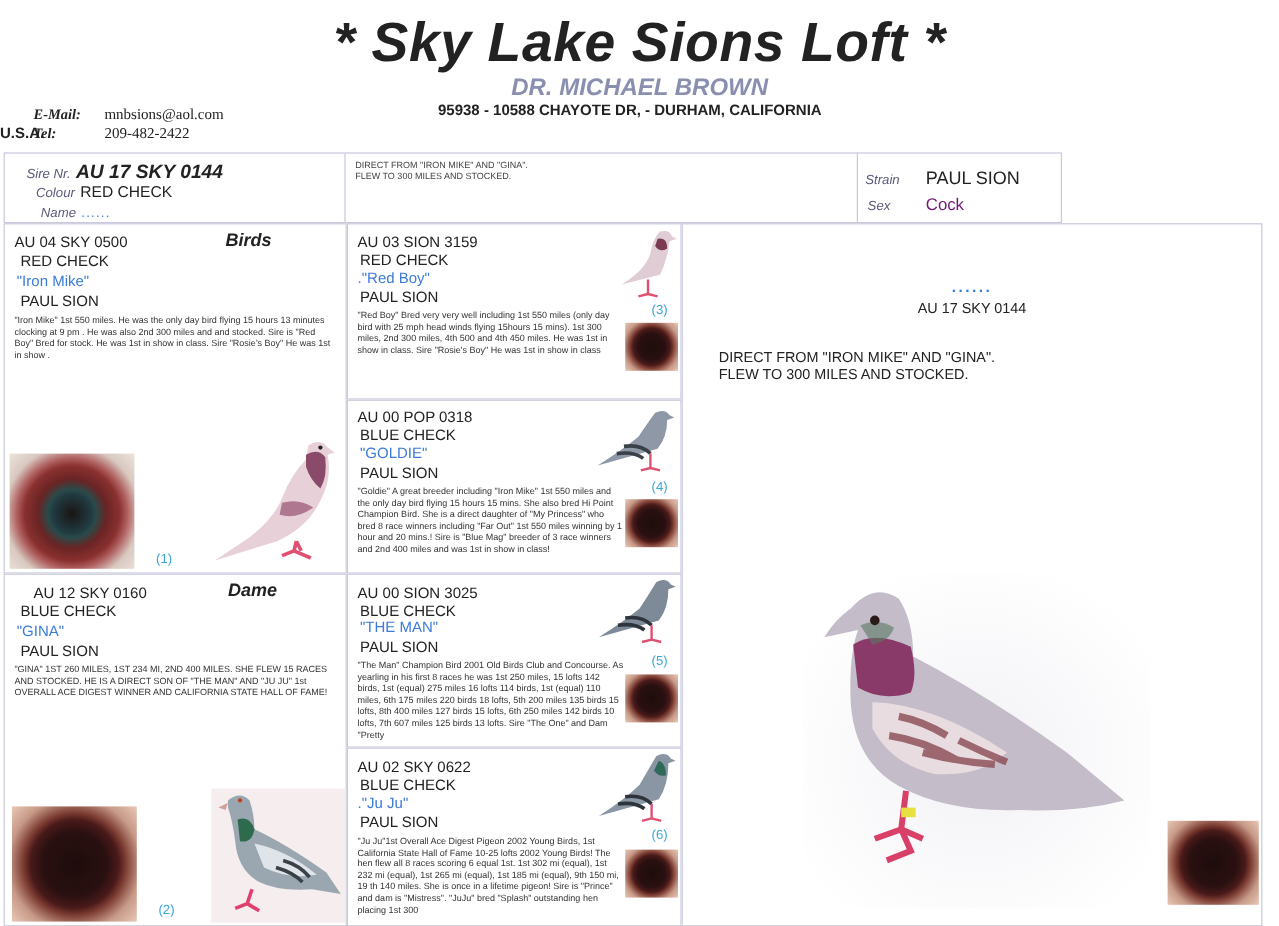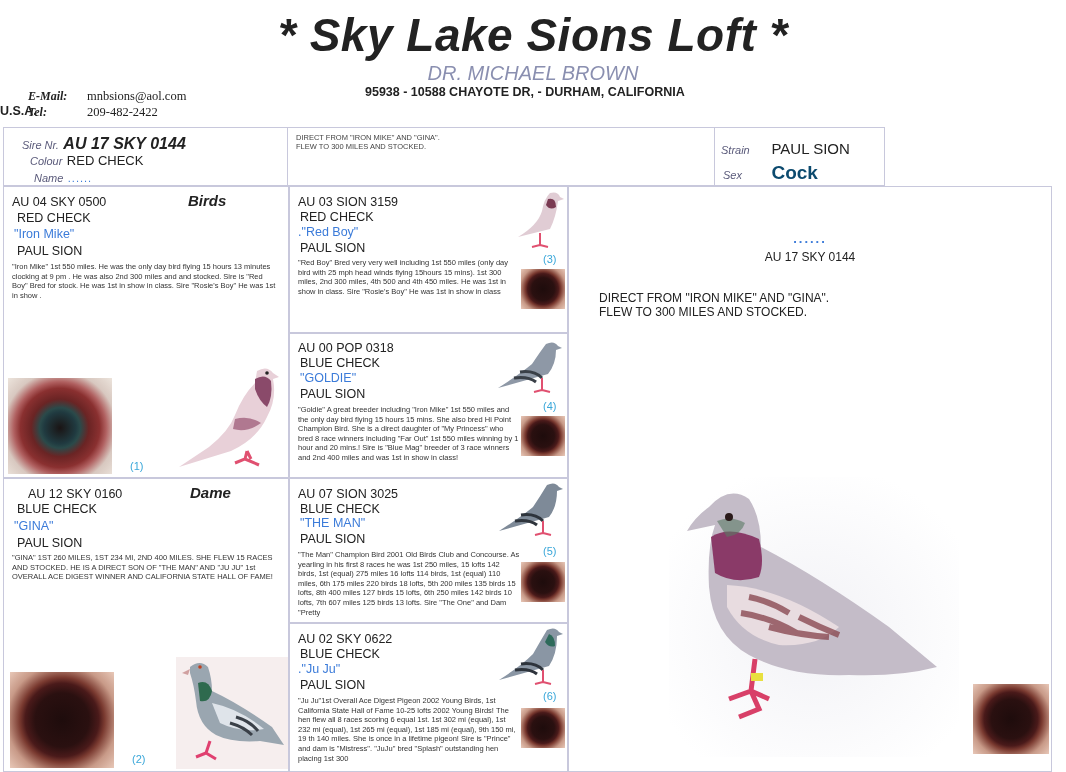--- a/index.html
+++ b/index.html
@@ -1,19 +1,19 @@
 <!DOCTYPE html>
 <html><head>
 <meta charset="utf-8">
 <style>
   html, body { margin:0; padding:0; background:#ffffff; }
   body { width:1066px; height:772px; position:relative; overflow:hidden; font-family:"Liberation Sans", sans-serif; color:#222; }
   .abs { position:absolute; }
   .title { left:0; width:1066px; top:8px; text-align:center; font-size:46px; font-weight:bold; font-style:italic; color:#222; letter-spacing:0.5px; }
-  .owner { left:0; width:1066px; top:62px; text-align:center; font-size:20px; font-weight:normal; font-style:italic; color:#8a8fb0; }
+  .owner { left:0; width:1066px; top:62px; text-align:center; font-size:20px; font-weight:bold; font-style:italic; color:#8a8fb0; }
   .address { left:365px; top:85px; font-size:12.5px; font-weight:bold; color:#222; }
   .usa { left:0; width:1066px; top:104px; text-align:left; font-size:12.5px; font-weight:bold; color:#222; }
   .contact-label { font-size:12px; font-weight:bold; font-style:italic; color:#222; }
   .contact-val { font-size:12.5px; color:#222; }
   .box { border:1px solid #c8c8dc; background:#fff; }
   .lbl-it { font-style:italic; color:#5a5a7a; font-size:11px; }
   .ring { font-size:12.5px; font-weight:normal; color:#222; }
   .colour { font-size:12.5px; color:#222; }
   .name-blue { font-size:12.5px; color:#3b7bd9; }
   .desc { font-size:7.5px; line-height:9.6px; color:#333; }
@@ -61,21 +61,21 @@
     <div>FLEW TO 300 MILES AND STOCKED.</div>
   </div>
 </div>
 <div class="abs box" style="left:714px; top:127px; width:169px; height:57px;">
   <div class="abs" style="left:6px; top:12px;">
     <span class="lbl-it" style="display:inline-block; width:46px;">Strain</span>
     <span style="font-size:15px; color:#222;">PAUL SION</span>
   </div>
   <div class="abs" style="left:8px; top:34px;">
     <span class="lbl-it" style="display:inline-block; width:44px;">Sex</span>
-    <span style="font-size:19px; color:#0c4a6e;font-weight:bold;">Cock</span>
+    <span style="font-size:14px; color:#701a75;">Cock</span>
   </div>
 </div>
 
 <div class="abs box" style="left:3px; top:186px; width:284px; height:290px;">
   <div class="abs ring" style="left:8px; top:8px;">AU 04 SKY 0500</div>
   <div class="abs role" style="left:184px; top:5px;">Birds</div>
   <div class="abs colour" style="left:13px; top:24px;">RED CHECK</div>
   <div class="abs name-blue" style="left:10px; top:40px;">"Iron Mike"</div>
   <div class="abs colour" style="left:13px; top:57px;">PAUL SION</div>
   <div class="abs desc" style="left:8px; top:75px; width:268px;">"Iron Mike" 1st 550 miles. He was the only day bird flying 15 hours 13 minutes clocking at 9 pm . He was also 2nd 300 miles and and stocked. Sire is "Red Boy" Bred for stock. He was 1st in show in class. Sire "Rosie's Boy" He was 1st in show .</div>
@@ -135,21 +135,21 @@
   <svg class="abs" style="left:200px; top:4px;" width="75" height="60" viewBox="0 0 75 60">
     <path d="M56 6 Q64 2 68 8 L72 10 L66 12 Q66 26 58 36 L8 50 Q30 36 42 26 Q50 14 56 6Z" fill="#8e98a6"></path>
     <path d="M30 34 Q44 32 52 40 M24 40 Q38 38 46 44" stroke="#3a4048" stroke-width="3" fill="none"></path>
     <path d="M52 40 L52 52 L44 54 M52 52 L60 54" stroke="#e05070" stroke-width="2" fill="none"></path>
   </svg>
   <div class="abs num" style="left:253px; top:66px;">(4)</div>
   <div class="abs eye-img" style="left:231px; top:82px; width:44px; height:40px;"></div>
 </div>
 
 <div class="abs box" style="left:289px; top:478px; width:277px; height:143px;">
-  <div class="abs ring" style="left:8px; top:8px;">AU 07 SION 3025</div>
+  <div class="abs ring" style="left:8px; top:8px;">AU 00 SION 3025</div>
   <div class="abs colour" style="left:10px; top:23px;">BLUE CHECK</div>
   <div class="abs name-blue" style="left:10px; top:37px;">"THE MAN"</div>
   <div class="abs colour" style="left:10px; top:53px;">PAUL SION</div>
   <div class="abs desc" style="left:8px; top:71px; width:222px;">"The Man" Champion Bird 2001 Old Birds Club and Concourse. As yearling in his first 8 races he was 1st 250 miles, 15 lofts 142 birds, 1st (equal) 275 miles 16 lofts 114 birds, 1st (equal) 110 miles, 6th 175 miles 220 birds 18 lofts, 5th 200 miles 135 birds 15 lofts, 8th 400 miles 127 birds 15 lofts, 6th 250 miles 142 birds 10 lofts, 7th 607 miles 125 birds 13 lofts. Sire "The One" and Dam "Pretty</div>
   <svg class="abs" style="left:205px; top:2px;" width="72" height="62" viewBox="0 0 72 62">
     <path d="M52 4 Q60 0 64 6 L68 8 L62 10 Q62 26 54 36 L4 50 Q26 36 38 26 Q46 14 52 4Z" fill="#7e8a98"></path>
     <path d="M26 34 Q40 32 48 40 M20 40 Q34 38 42 44" stroke="#2e343c" stroke-width="3" fill="none"></path>
     <path d="M48 40 L48 52 L40 54 M48 52 L56 54" stroke="#e05070" stroke-width="2" fill="none"></path>
   </svg>
   <div class="abs num" style="left:253px; top:66px;">(5)</div>

